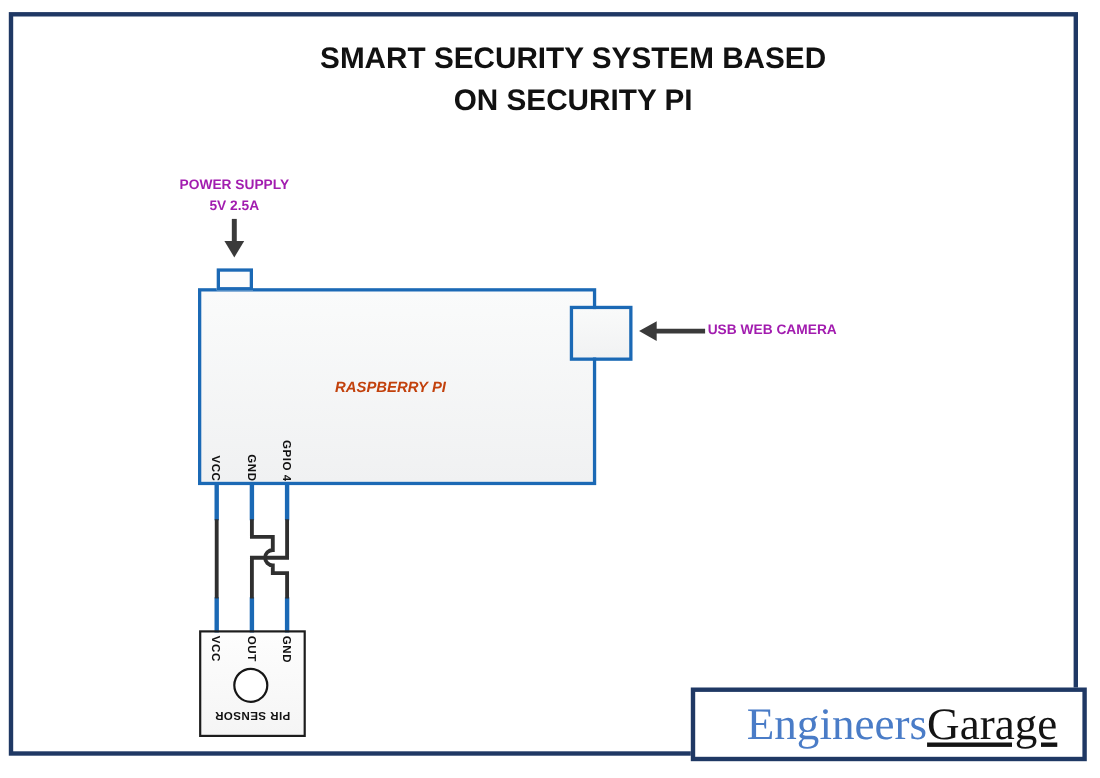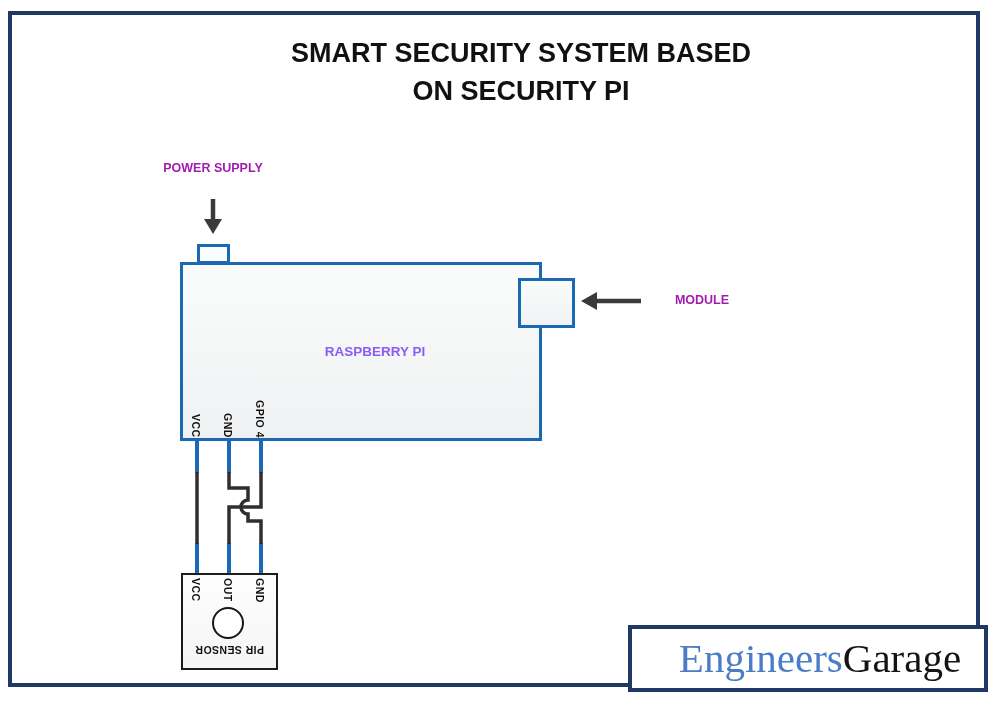--- a/index.html
+++ b/index.html
@@ -23,22 +23,22 @@
     text-align:center;font-size:12.5px;font-weight:bold;line-height:19px;color:#a21caf;
   }
   #power-supply-label{left:133px;top:159px;width:160px;}
   #usb-camera-label{left:612px;top:291px;width:180px;}
   
   #rpi-box{
     left:180px;top:262px;width:362px;height:179px;box-sizing:border-box;
     border:3px solid #1b69b5;background:linear-gradient(180deg,#fafbfb,#f0f1f2);
   }
   #rpi-label{
-    left:300px;top:344px;width:150px;text-align:center;
-    font-size:13.5px;font-weight:bold;color:#8b5cf6;
+    left:280px;top:344px;width:150px;text-align:center;
+    font-size:13.5px;font-weight:bold;color:#c2410c;font-style:italic;
   }
   #power-connector{
     left:197px;top:244px;width:33px;height:20px;box-sizing:border-box;
     border:3px solid #1b69b5;background:#fbfcfc;
   }
   #usb-camera-box{
     left:518px;top:278px;width:57px;height:50px;box-sizing:border-box;
     border:3px solid #1b69b5;background:linear-gradient(180deg,#f9fafa,#f1f2f3);z-index:3;
   }
   #pir-box{
@@ -72,40 +72,41 @@
   
   #logo-box{
     left:628px;top:625px;width:360px;height:67px;box-sizing:border-box;
     border:4.5px solid #1f3864;background:#fff;z-index:5;
     display:flex;align-items:center;justify-content:center;
     font-family:"Liberation Serif", serif;font-size:41px;line-height:1;
     white-space:nowrap;
     padding-left:24px;
   }
   #logo-part-engineers{color:#4a7cc7;}
-  #logo-part-garage{color:#141414;}
+  #logo-part-garage{color:#141414;text-decoration:underline;}
 </style>
 </head>
 <body>
 
 <div id="canvas">
 
   <div class="abs" id="page-frame"></div>
 
   <div class="abs" id="main-title">
     <div>SMART SECURITY SYSTEM BASED</div>
     <div>ON SECURITY PI</div>
   </div>
 
   <div class="abs annot" id="power-supply-label">
     <div>POWER SUPPLY</div>
+    <div>5V 2.5A</div>
   </div>
 
   <div class="abs annot" id="usb-camera-label">
-    <div>MODULE</div>
+    <div>USB WEB CAMERA</div>
   </div>
 
   <svg class="abs" id="wiring" viewBox="0 0 1000 707" xmlns="http://www.w3.org/2000/svg">
 
     <g fill="none" stroke-width="4" stroke="#1b69b5">
       <path d="M197 439 V473"></path>
       <path d="M229 439 V473"></path>
       <path d="M261 439 V473"></path>
       <path d="M197 543 V577"></path>
       <path d="M229 543 V577"></path>

